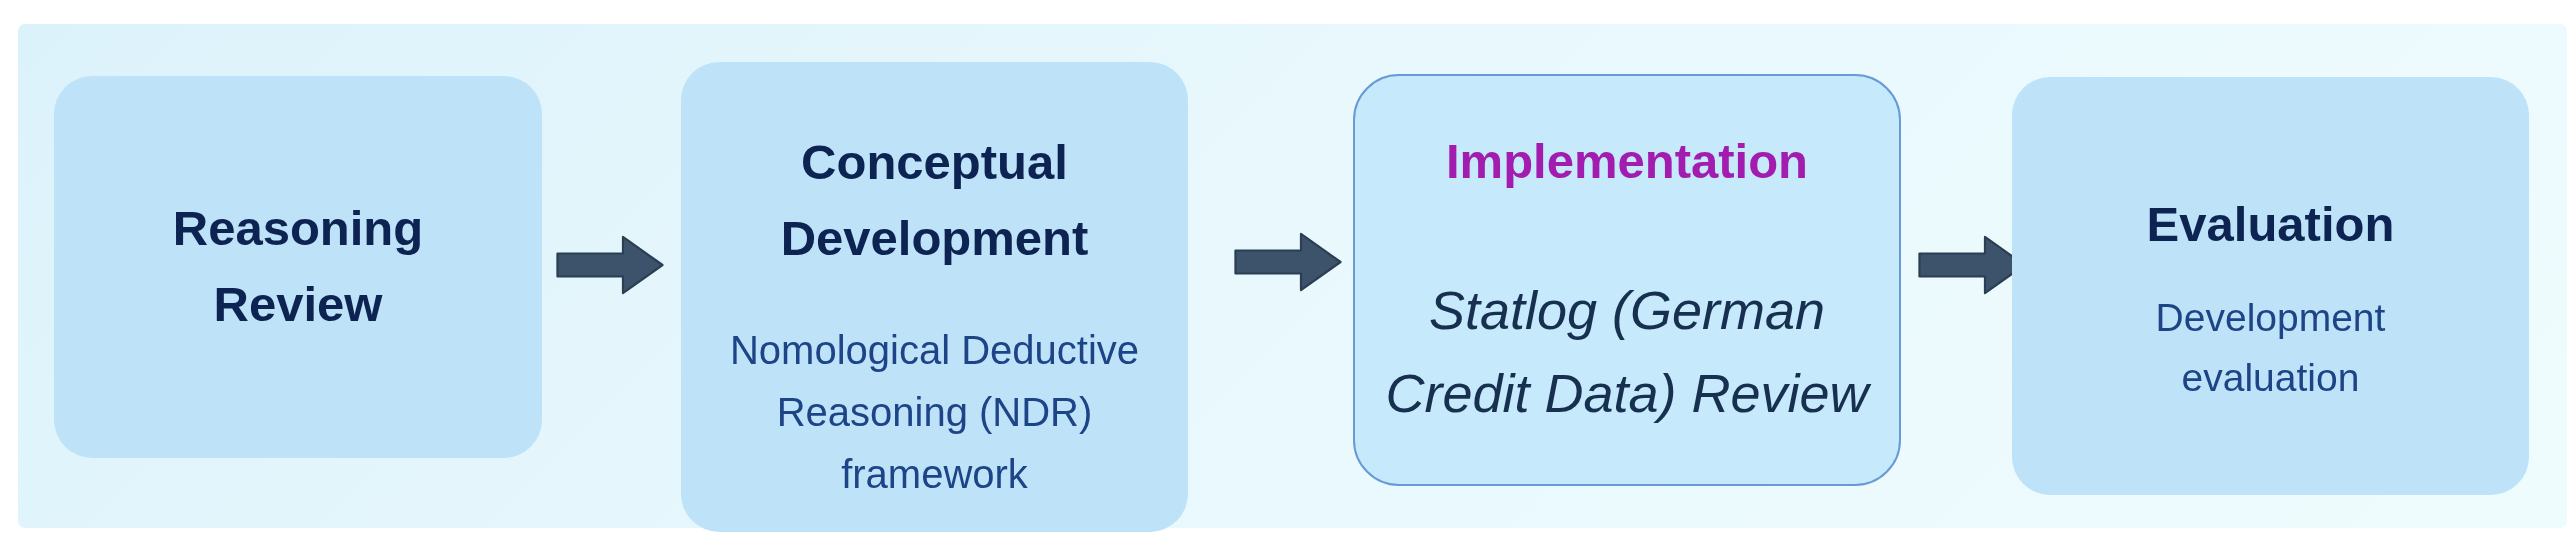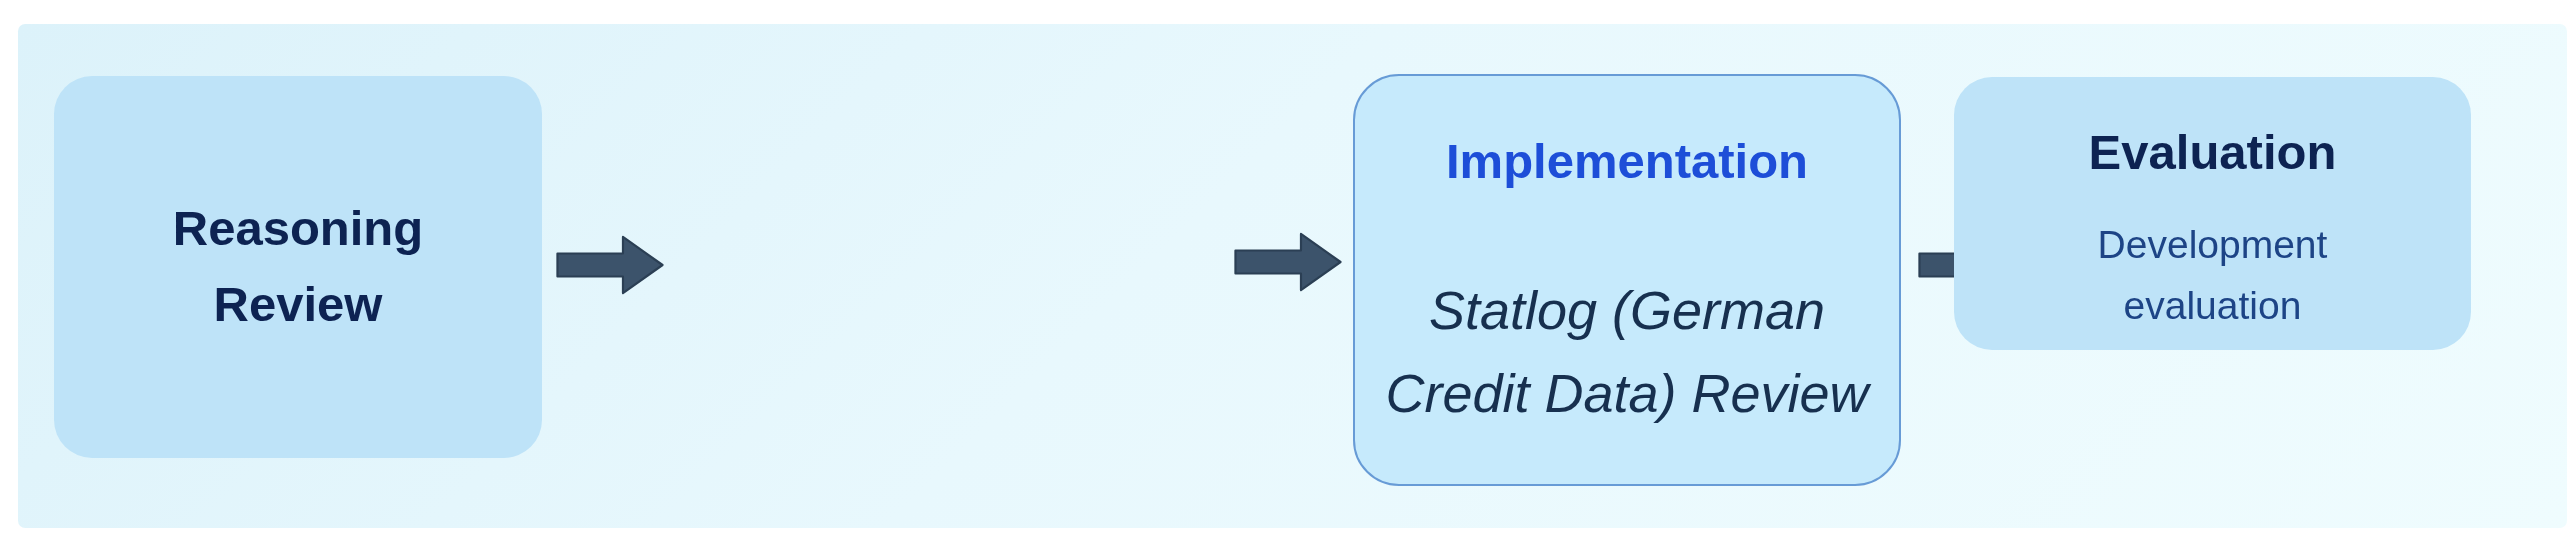--- a/index.html
+++ b/index.html
@@ -32,30 +32,30 @@
     flex-direction: column;
     align-items: center;
     justify-content: center;
     text-align: center;
     box-sizing: border-box;
   }
   .node-1 { left: 36px;   top: 52px; width: 488px; height: 382px; }
   .node-2 { left: 663px;  top: 38px; width: 507px; height: 470px; padding-top: 36px; }
   .node-3 { left: 1335px; top: 50px; width: 548px; height: 412px;
             background: #c6eafc; border: 2.9px solid #679bd6; border-radius: 46px; }
-  .node-4 { left: 1936px; top: 53px; width: 517px; height: 273px; padding-top: 24px; }
+  .node-4 { left: 1994px; top: 53px; width: 517px; height: 418px; padding-top: 24px; }
 
   .node-title {
     font-size: 49px;
     font-weight: 700;
     line-height: 1.55;
     color: #0d2352;
     letter-spacing: 0px;
   }
-  .node-3 .node-title { color: #1d4ed8; }
+  .node-3 .node-title { color: #a21caf; }
   .node-subtitle {
     font-size: 40px;
     font-weight: 400;
     line-height: 1.55;
     color: #1d4486;
   }
   .node-3 .node-subtitle { color: #17304f; font-size: 54px; font-style: italic; }
   .node-4 .node-subtitle { font-size: 39px; }
 
   .gap-2 { height: 43px; }
@@ -87,20 +87,32 @@
       <div class="node-title">
         <div>Reasoning</div>
         <div>Review</div>
       </div>
     </div>
 
     <svg class="arrow arrow-1" viewBox="0 0 150 94" aria-hidden="true">
       <polygon points="2,31 93,31 93,8 148,47 93,86 93,63 2,63"></polygon>
     </svg>
 
+    <div class="node node-2">
+      <div class="node-title">
+        <div>Conceptual</div>
+        <div>Development</div>
+      </div>
+      <div class="gap-2"></div>
+      <div class="node-subtitle">
+        <div>Nomological Deductive</div>
+        <div>Reasoning (NDR)</div>
+        <div>framework</div>
+      </div>
+    </div>
 
     <svg class="arrow arrow-2" viewBox="0 0 150 94" aria-hidden="true">
       <polygon points="2,31 93,31 93,8 148,47 93,86 93,63 2,63"></polygon>
     </svg>
 
     <div class="node node-3">
       <div class="node-title">
         <div>Implementation</div>
       </div>
       <div class="gap-3"></div>

